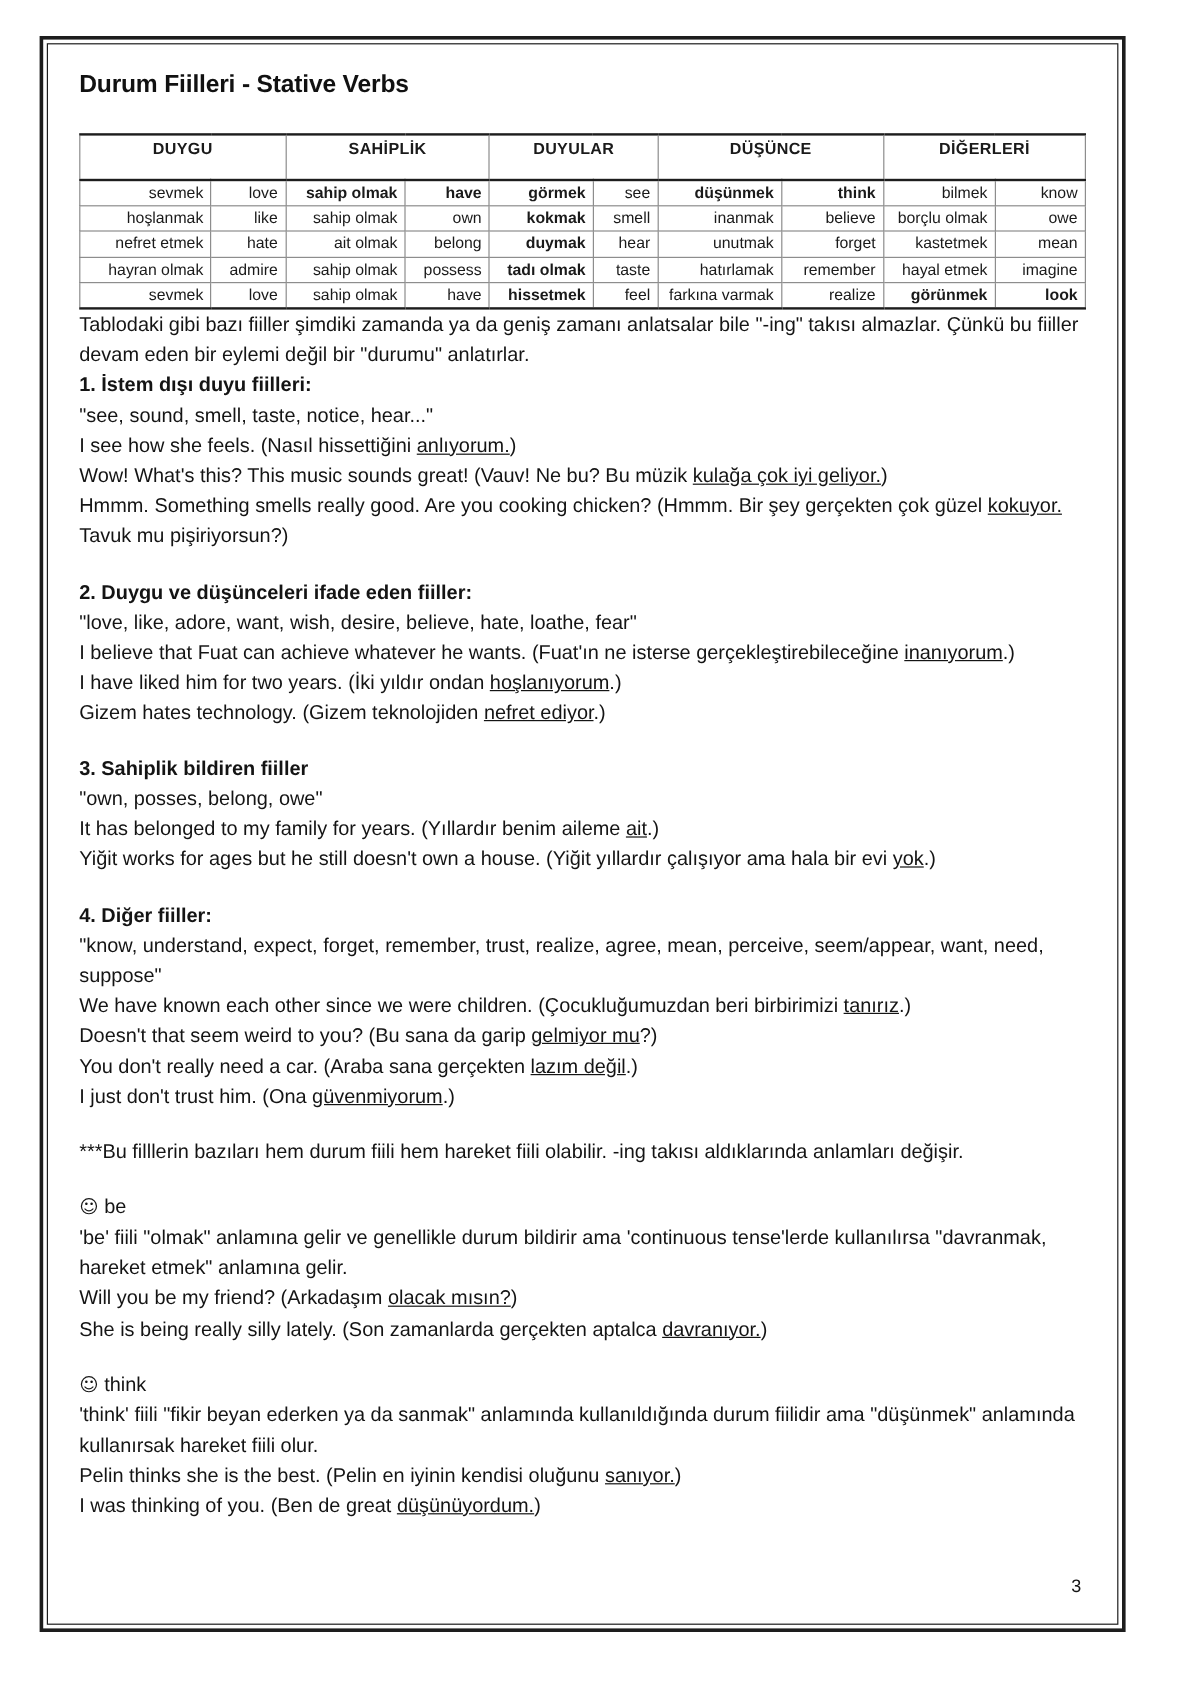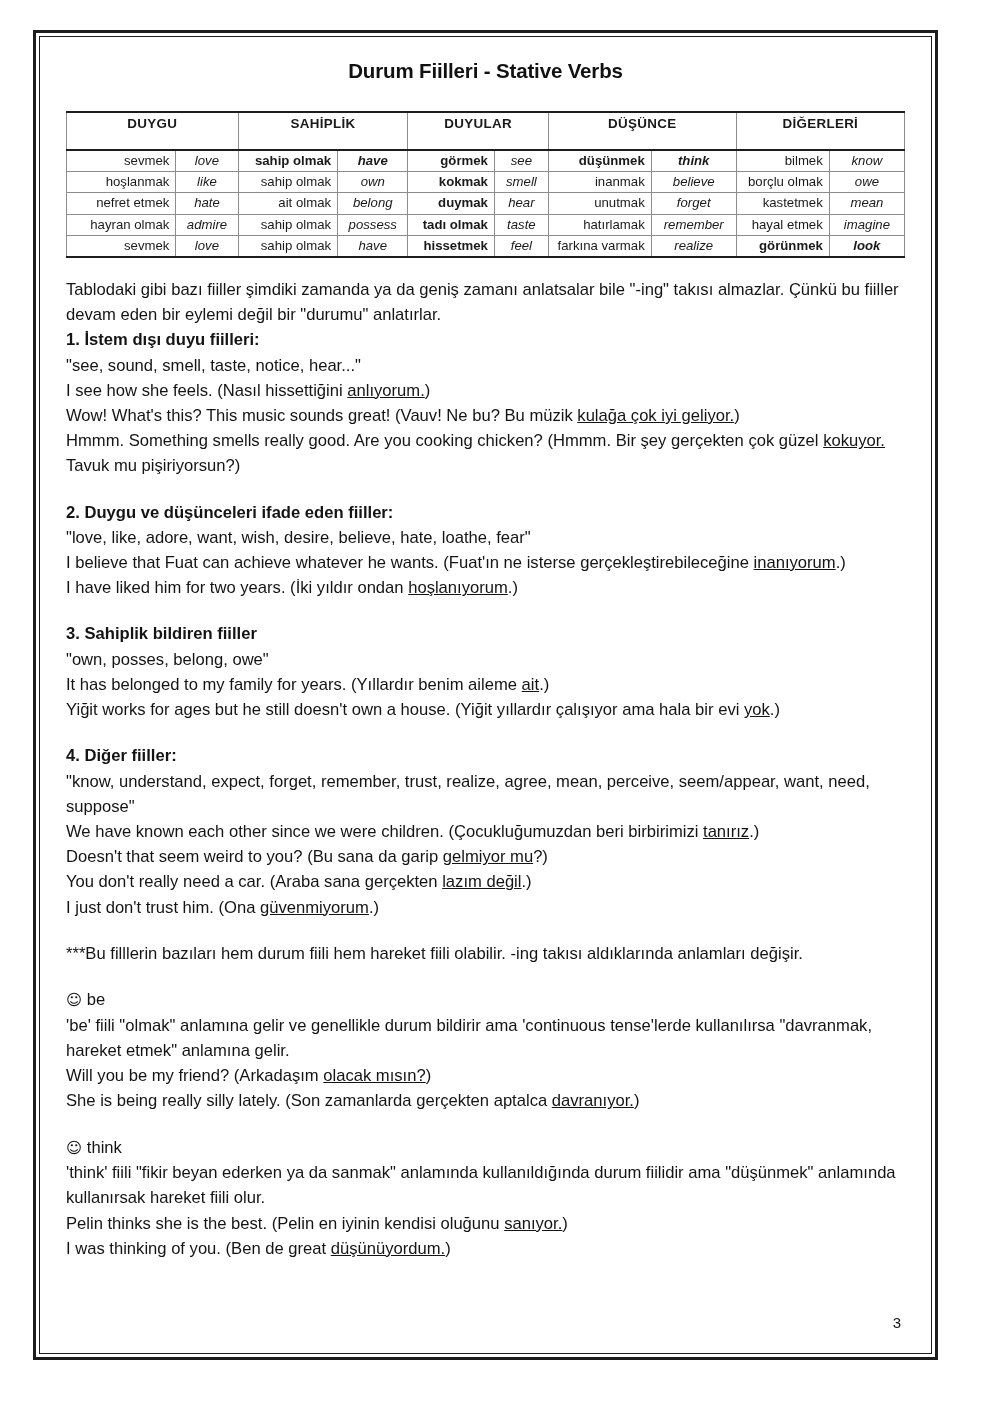--- a/index.html
+++ b/index.html
@@ -38,21 +38,20 @@
   }
 
   
   .doc-title {
     font-size: 20.5px;
     font-weight: bold;
     letter-spacing: -0.15px;
     color: #111;
     margin: 0 0 0 0;
     line-height: 1.2;
-    text-align: center;
   }
 
   
   .verb-table-wrap { margin-top: 27px; }
   table.verb-table {
     border-collapse: collapse;
     width: 100%;
     font-size: 13.2px;
     table-layout: fixed;
   }
@@ -70,27 +69,26 @@
     border-bottom: 2px solid #1d1d1d;
     text-align: center;
     font-weight: bold;
     font-size: 13.4px;
     letter-spacing: 0.3px;
     padding-top: 3px; padding-bottom: 18px;
   }
   table.verb-table thead th.grp-sep { border-left: 1.6px solid #1d1d1d; }
   table.verb-table tbody tr:last-child td { border-bottom: 2px solid #1d1d1d; }
   td.tr-cell { text-align: right; }
-  td.en-cell { text-align: center; font-style: italic; }
+  td.en-cell { text-align: right; }
   td.grp-sep { border-left: 1.6px solid #1d1d1d; }
   td.b { font-weight: bold; }
 
   
   .body-text {
-    margin-top: 19px;
     font-size: 16.6px;
     line-height: 1.52;
     color: #141414;
   }
   .body-text p { margin: 0; }
   .para { margin: 0; }
   .line { margin: 0; white-space: normal; }
   .hdg { font-weight: bold; }
   .spacer { height: 21px; }
   u.ul { text-decoration: underline; text-underline-offset: 1px; }
@@ -212,20 +210,21 @@
             <p class="line hdg">1. İstem dışı duyu fiilleri:</p>
             <p class="line"> "see, sound, smell, taste, notice, hear..."</p>
             <p class="line"><span>I see how she feels. (Nasıl hissettiğini </span><u class="ul">anlıyorum.</u><span>)</span></p>
             <p class="line"><span>Wow! What's this? This music sounds great! (Vauv! Ne bu? Bu müzik </span><u class="ul">kulağa çok iyi geliyor.</u><span>)</span></p>
             <p class="line"><span>Hmmm. Something smells really good. Are you cooking chicken? (Hmmm. Bir şey gerçekten çok güzel </span><u class="ul">kokuyor.</u><span> Tavuk mu pişiriyorsun?)</span></p>
             <div class="spacer"></div>
             <p class="line hdg">2. Duygu ve düşünceleri ifade eden fiiller:</p>
             <p class="line"> "love, like, adore, want, wish, desire, believe, hate, loathe, fear"</p>
             <p class="line"><span>I believe that Fuat can achieve whatever he wants. (Fuat'ın ne isterse gerçekleştirebileceğine </span><u class="ul">inanıyorum</u><span>.)</span></p>
             <p class="line"><span>I have liked him for two years. (İki yıldır ondan </span><u class="ul">hoşlanıyorum</u><span>.)</span></p>
+            <p class="line"><span>Gizem hates technology. (Gizem teknolojiden </span><u class="ul">nefret ediyor</u><span>.)</span></p>
             <div class="spacer"></div>
             <p class="line hdg">3. Sahiplik bildiren fiiller</p>
             <p class="line"> "own, posses, belong, owe"</p>
             <p class="line"><span>It has belonged to my family for years. (Yıllardır benim aileme </span><u class="ul">ait</u><span>.)</span></p>
             <p class="line"><span>Yiğit works for ages but he still doesn't own a house. (Yiğit yıllardır çalışıyor ama hala bir evi </span><u class="ul">yok</u><span>.)</span></p>
             <div class="spacer"></div>
             <p class="line hdg">4. Diğer fiiller:</p>
             <p class="line"> "know, understand, expect, forget, remember, trust, realize, agree, mean, perceive, seem/appear, want, need, suppose"</p>
             <p class="line"><span>We have known each other since we were children. (Çocukluğumuzdan beri birbirimizi </span><u class="ul">tanırız</u><span>.)</span></p>
             <p class="line"><span>Doesn't that seem weird to you? (Bu sana da garip </span><u class="ul">gelmiyor mu</u><span>?)</span></p>

